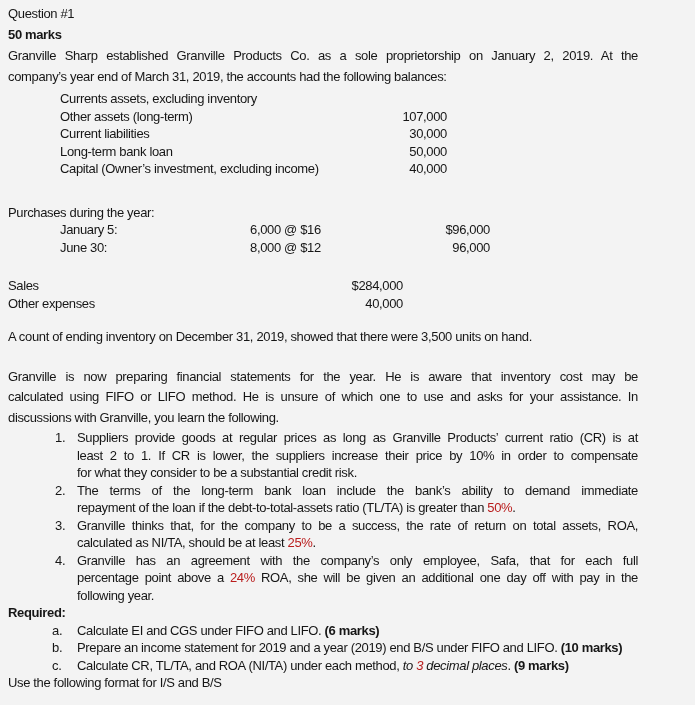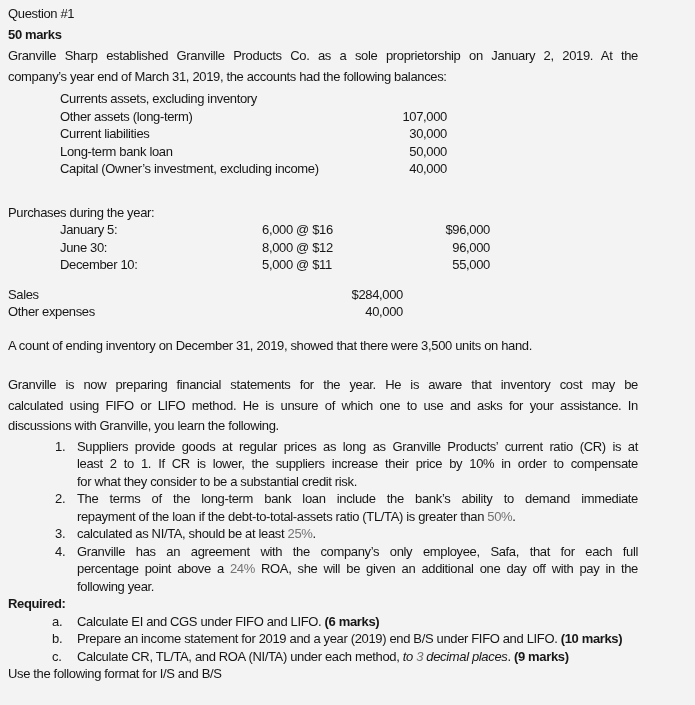--- a/index.html
+++ b/index.html
@@ -9,33 +9,33 @@
     font-family: "Liberation Sans", sans-serif;
     font-size: 13px;
     letter-spacing: -0.35px;
     color: #161616;
     overflow: hidden;
   }
   .doc { width: 630px; margin-left: 8px; padding-top: 3px; line-height: 17.5px; }
   .lh21 { line-height: 21px; }
   .b { font-weight: bold; }
   .i { font-style: italic; }
-  .red { color: #737373; }
+  .red { color: #b91c1c; }
   .jfull { text-align: justify; text-align-last: justify; white-space: nowrap; }
 
   .balances { margin-top: 3px; }
   .balrow { position: relative; padding-left: 52px; }
   .balrow .amt { position: absolute; left: 320px; width: 119px; text-align: right; }
 
   .purchases { margin-top: 26px; }
   .purrow { position: relative; padding-left: 52px; }
-  .purrow .qty { position: absolute; left: 254px; }
+  .purrow .qty { position: absolute; left: 242px; }
   .purrow .amt { position: absolute; left: 380px; width: 102px; text-align: right; }
 
-  .summary { margin-top: 12px; }
+  .summary { margin-top: 21px; }
   .sumrow { position: relative; }
   .sumrow .amt { position: absolute; left: 290px; width: 105px; text-align: right; }
 
   .note { margin-top: 16px; }
   .discussion { margin-top: 21px; line-height: 20.5px; }
 
   .nlist { margin-top: 1px; }
   .nitem { display: flex; }
   .nitem .num { flex: 0 0 22px; margin-left: 47px; }
   .nitem .body { flex: 1; }
@@ -81,25 +81,20 @@
     <div class="purrow">
       <span>January 5:</span>
       <span class="qty">6,000 @ $16</span>
       <span class="amt">$96,000</span>
     </div>
     <div class="purrow">
       <span>June 30:</span>
       <span class="qty">8,000 @ $12</span>
       <span class="amt">96,000</span>
     </div>
-    <div class="purrow">
-      <span>December 10:</span>
-      <span class="qty">5,000 @ $11</span>
-      <span class="amt">55,000</span>
-    </div>
   </div>
 
   <div class="summary">
     <div class="sumrow">
       <span>Sales</span>
       <span class="amt">$284,000</span>
     </div>
     <div class="sumrow">
       <span>Other expenses</span>
       <span class="amt">40,000</span>
@@ -129,20 +124,21 @@
       <span class="num">2.</span>
       <div class="body">
         <div class="jfull">The terms of the long-term bank loan include the bank’s ability to demand immediate</div>
         <div><span>repayment of the loan if the debt-to-total-assets ratio (TL/TA) is greater than </span><span class="red">50%</span><span>.</span></div>
       </div>
     </div>
 
     <div class="nitem">
       <span class="num">3.</span>
       <div class="body">
+        <div class="jfull">Granville thinks that, for the company to be a success, the rate of return on total assets, ROA,</div>
         <div><span>calculated as NI/TA, should be at least </span><span class="red">25%</span><span>.</span></div>
       </div>
     </div>
 
     <div class="nitem">
       <span class="num">4.</span>
       <div class="body">
         <div class="jfull">Granville has an agreement with the company’s only employee, Safa, that for each full</div>
         <div class="jfull"><span>percentage point above a </span><span class="red">24%</span><span> ROA, she will be given an additional one day off with pay in the</span></div>
         <div>following year.</div>

